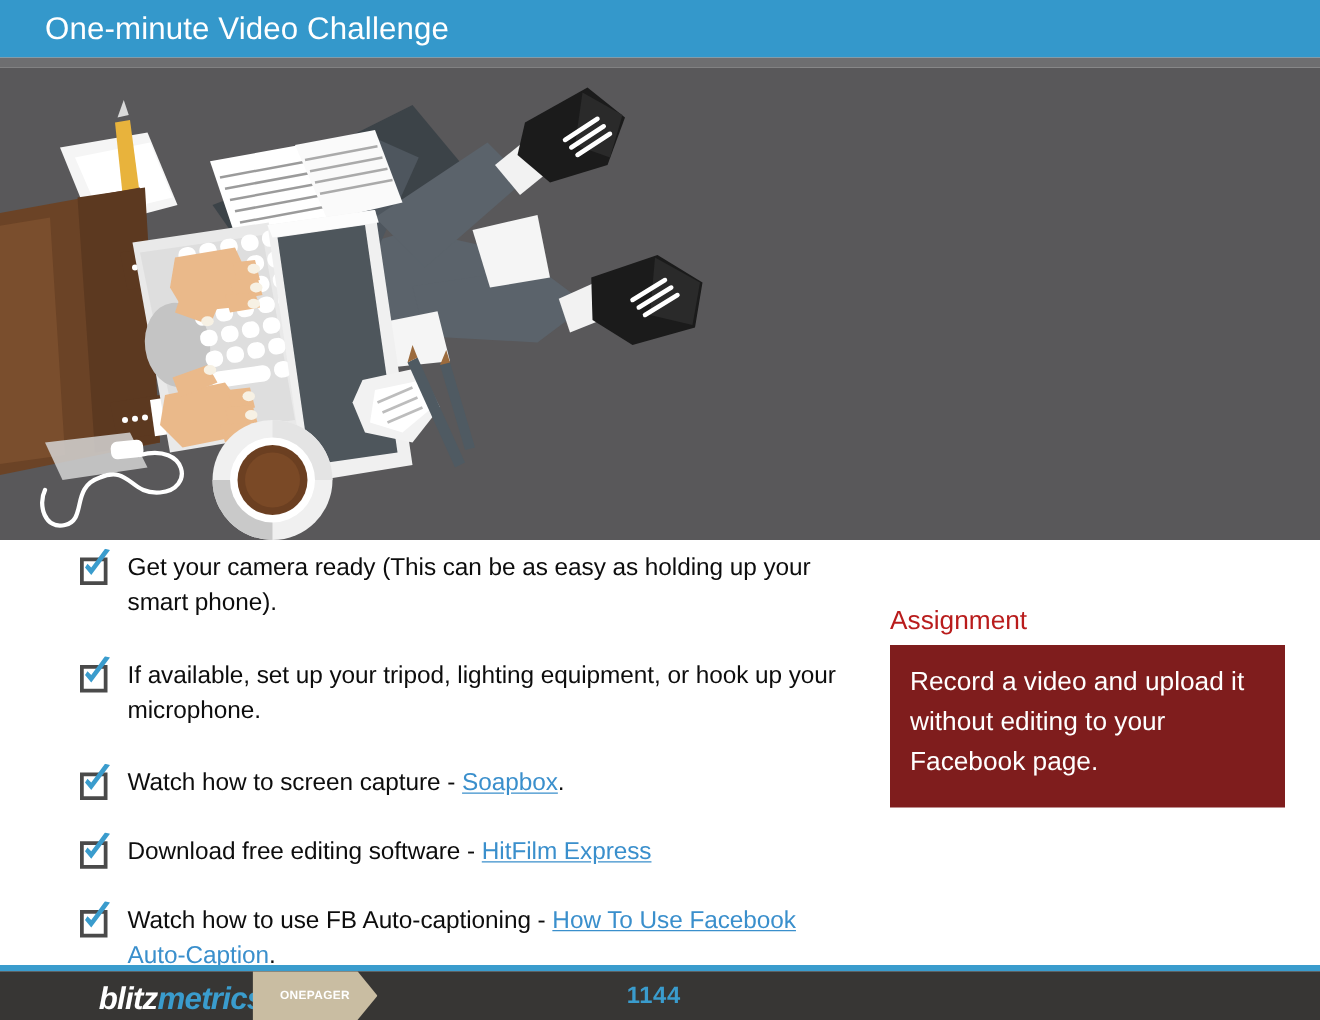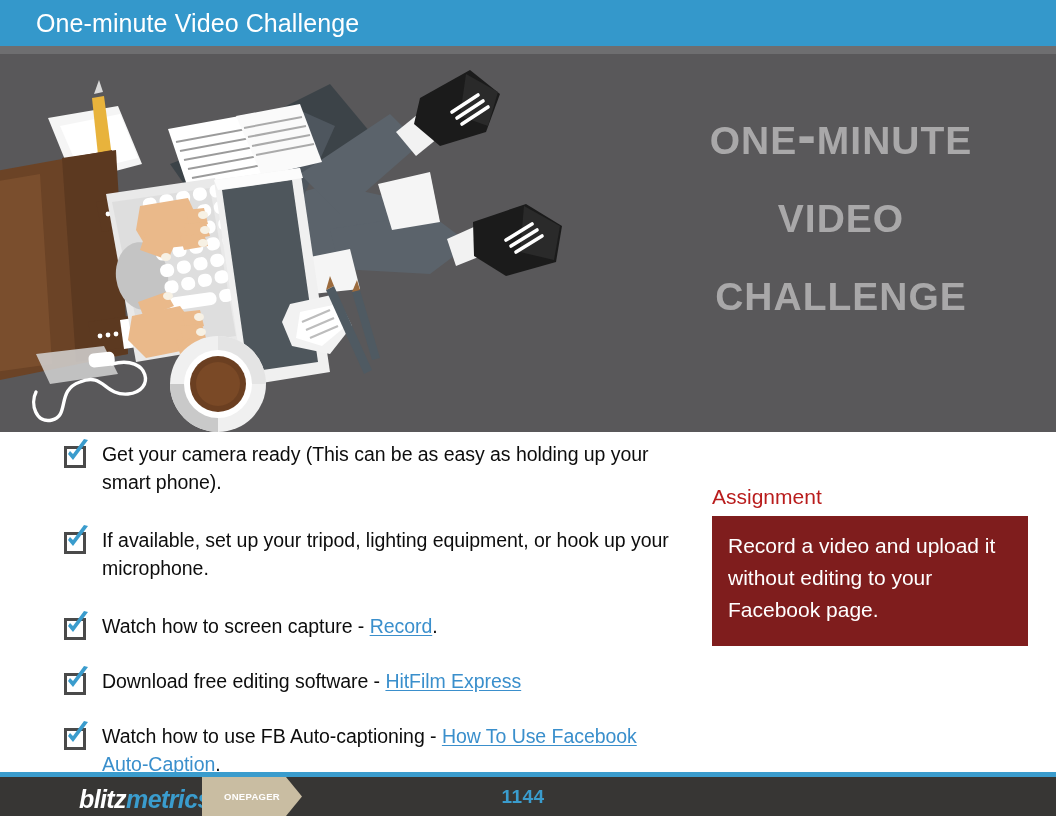--- a/index.html
+++ b/index.html
@@ -358,25 +358,20 @@
       <path d="M352 238 L360 236 L357 226 Z" fill="#9c6b3d"></path>
 
       <circle cx="218" cy="330" r="48" fill="#f0f0f0"></circle>
       <path d="M218 282 A48 48 0 0 1 266 330 L218 330 Z" fill="#e4e4e4"></path>
       <path d="M170 330 A48 48 0 0 0 218 378 L218 330 Z" fill="#c9c9c9"></path>
       <circle cx="218" cy="330" r="34" fill="#ffffff"></circle>
       <circle cx="218" cy="330" r="28" fill="#6b3f21"></circle>
       <circle cx="218" cy="330" r="22" fill="#7a4926"></circle>
     </svg>
 
-    <div class="hero-title">
-      <span class="ln">One-Minute</span>
-      <span class="ln">Video</span>
-      <span class="ln">Challenge</span>
-    </div>
   </div>
 
   <div class="checklist">
 
     <div class="check-row r0">
       <div class="checkbox">
         <div class="box"></div>
         <svg class="tick" viewBox="0 0 26 28">
             <path d="M5 15 L10 21 L25 1 L21 0 L10 15 L7 12 Z" fill="#3a9ccd"></path>
           </svg>
@@ -399,21 +394,21 @@
     </div>
 
     <div class="check-row r2">
       <div class="checkbox">
         <div class="box"></div>
         <svg class="tick" viewBox="0 0 26 28">
             <path d="M5 15 L10 21 L25 1 L21 0 L10 15 L7 12 Z" fill="#3a9ccd"></path>
           </svg>
       </div>
       <div class="check-text">
-        <span>Watch how to screen capture -  </span><a class="lnk" href="#">Record</a><span>.</span>
+        <span>Watch how to screen capture -  </span><a class="lnk" href="#">Soapbox</a><span>.</span>
       </div>
     </div>
 
     <div class="check-row r3">
       <div class="checkbox">
         <div class="box"></div>
         <svg class="tick" viewBox="0 0 26 28">
             <path d="M5 15 L10 21 L25 1 L21 0 L10 15 L7 12 Z" fill="#3a9ccd"></path>
           </svg>
       </div>

